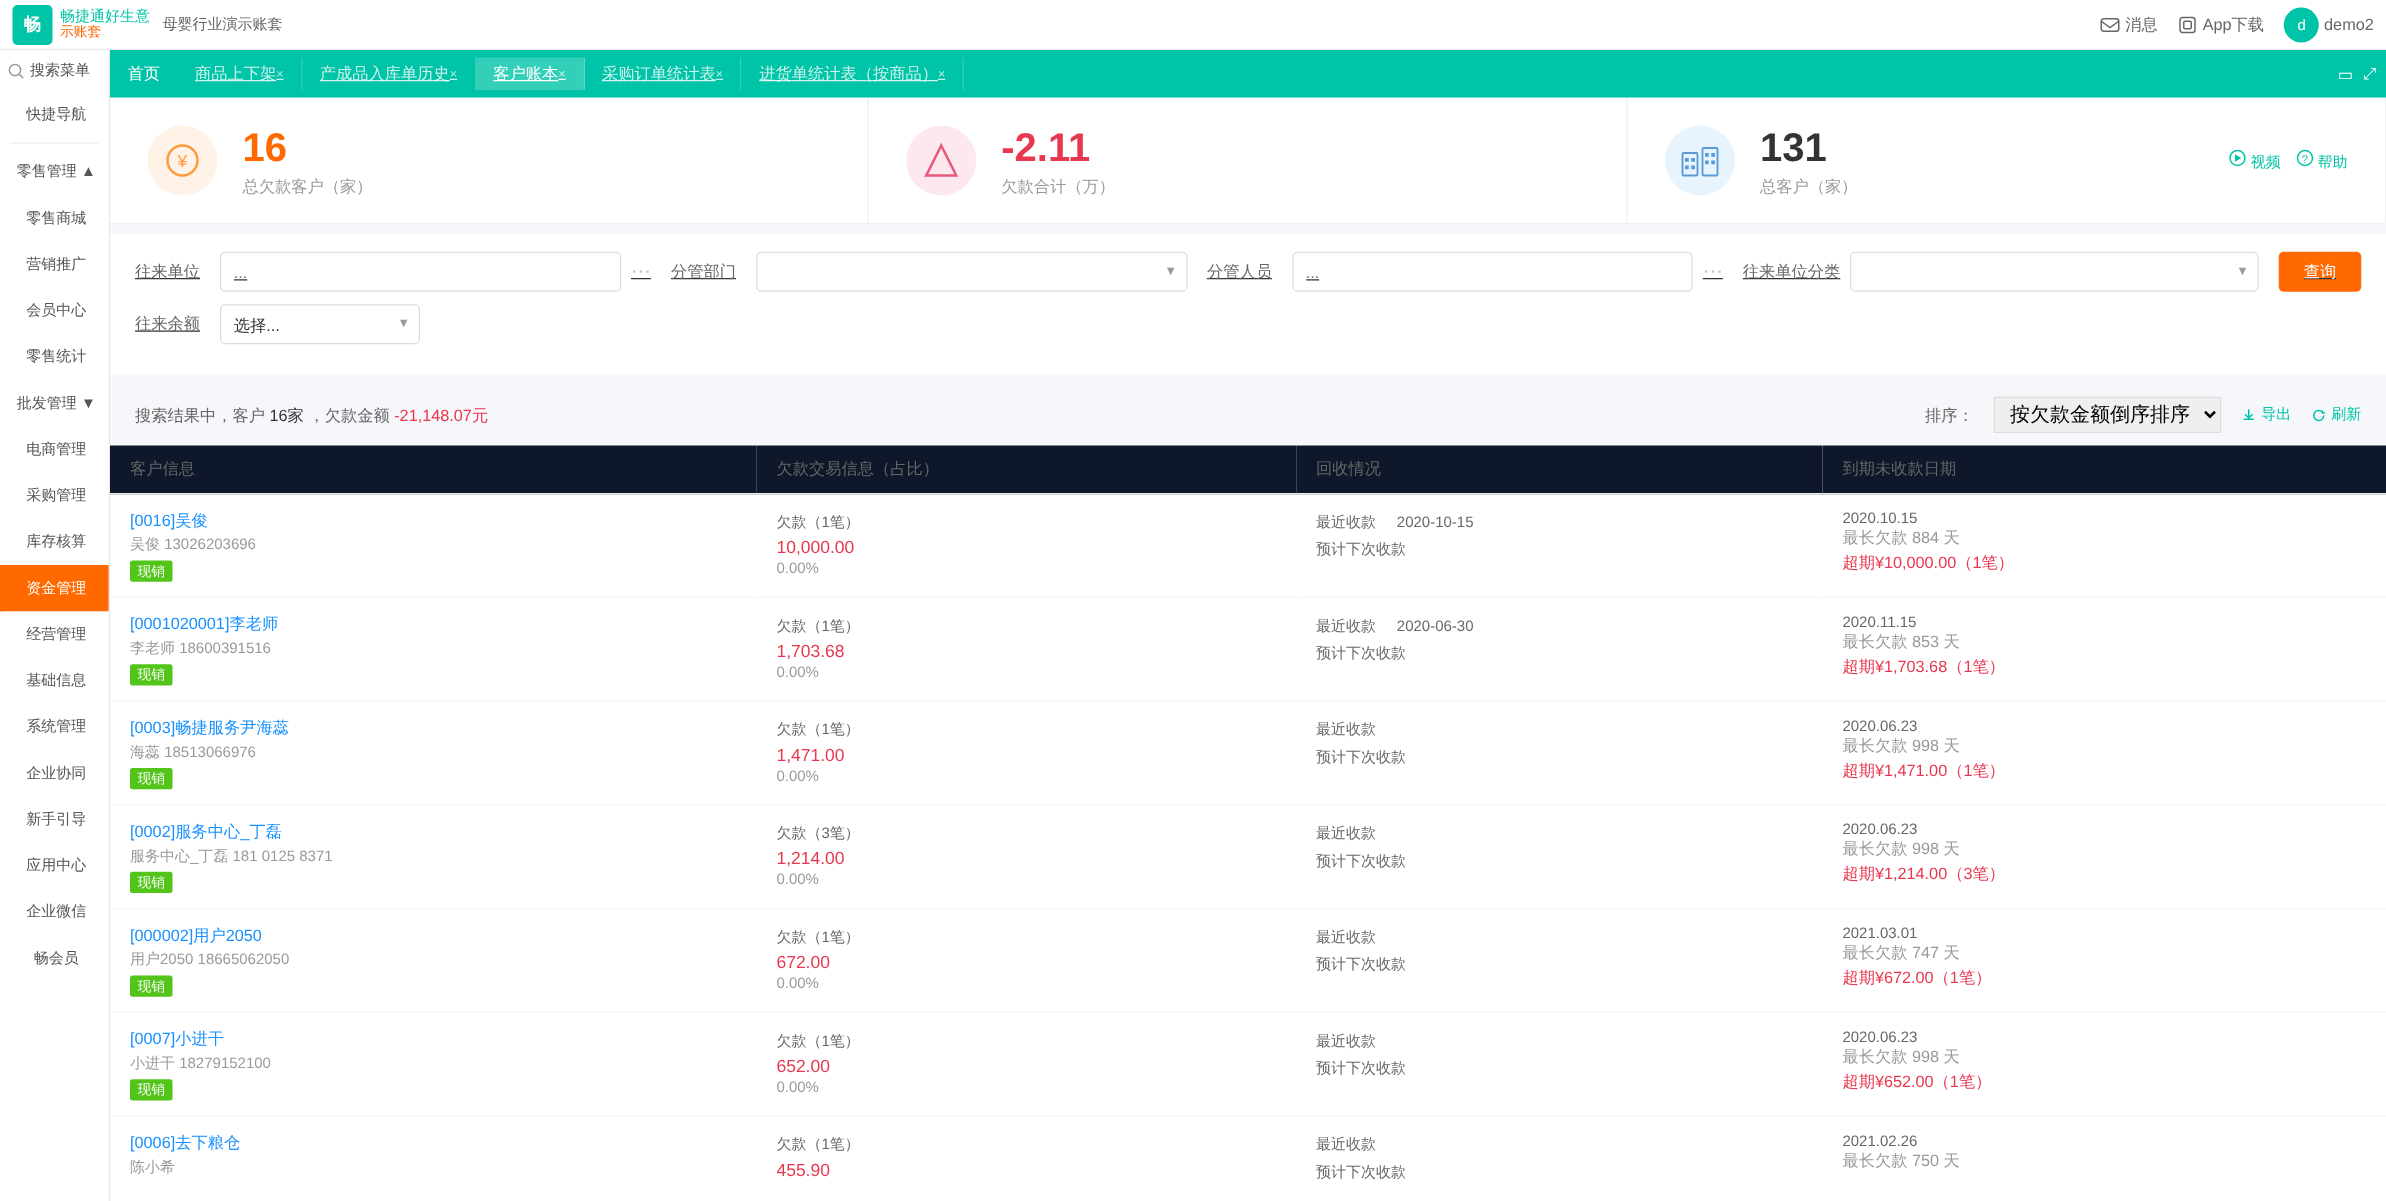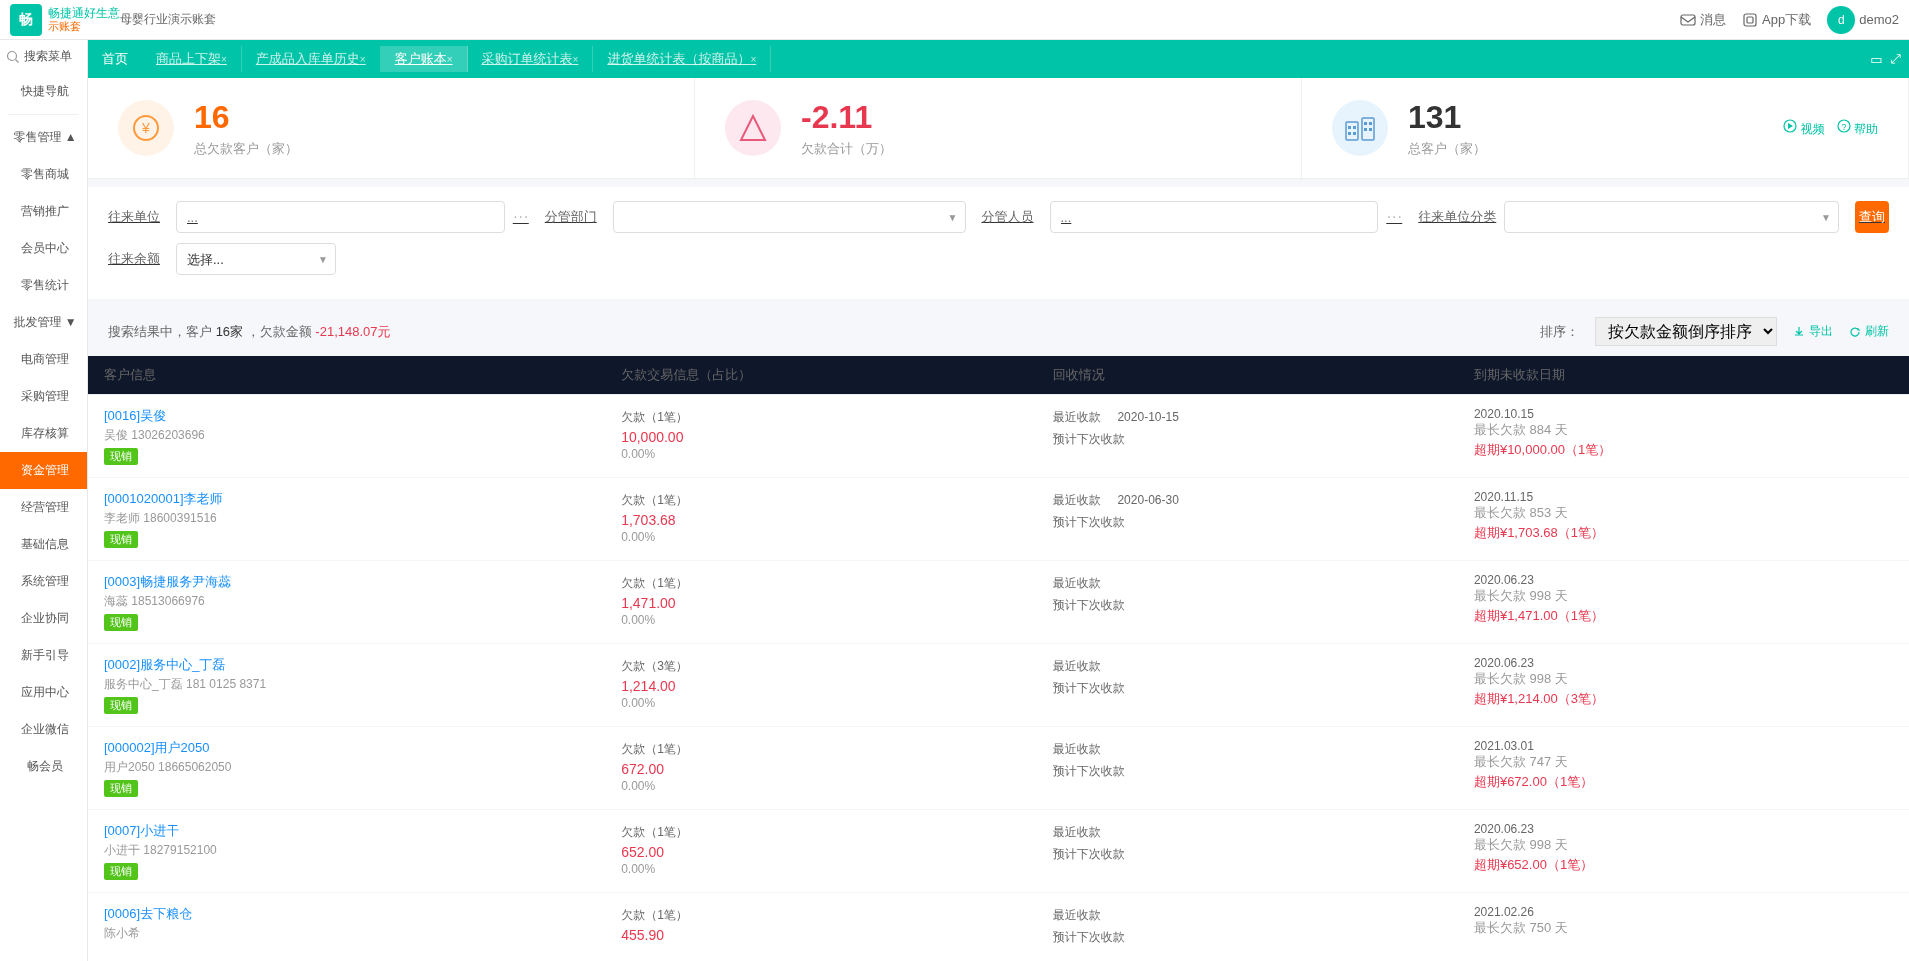--- a/index.html
+++ b/index.html
@@ -4,21 +4,21 @@
   <style>
     * { box-sizing: border-box; margin: 0; padding: 0; }
     body { font-family: 'Microsoft YaHei', Arial, sans-serif; font-size: 13px; background: #f5f5f5; color: #333; overflow: hidden; height: 961px; }
 
     
     .app-container { display: flex; flex-direction: column; height: 100%; }
     .top-bar { display: flex; align-items: center; height: 40px; background: #fff; border-bottom: 1px solid #e8e8e8; padding: 0 10px; }
     .top-bar-logo { display: flex; align-items: center; gap: 6px; }
     .logo-icon { width: 32px; height: 32px; background: #00c4a7; border-radius: 4px; display: flex; align-items: center; justify-content: center; color: #fff; font-size: 14px; font-weight: bold; }
     .logo-text { font-size: 12px; color: #00c4a7; }
-    .company-select { font-size: 12px; color: #666; border: none; background: none; cursor: pointer; }
+    .company-select { margin-left: 10px; font-size: 12px; color: #666; border: none; background: none; cursor: pointer; }
     .top-bar-right { margin-left: auto; display: flex; align-items: center; gap: 16px; font-size: 13px; color: #666; }
     .top-bar-right span { cursor: pointer; display: flex; align-items: center; gap: 4px; }
     .avatar { width: 28px; height: 28px; border-radius: 50%; background: #00c4a7; color: #fff; display: flex; align-items: center; justify-content: center; font-size: 12px; }
 
     
     .main-layout { display: flex; flex: 1; overflow: hidden; }
 
     
     .sidebar { width: 88px; background: #fff; border-right: 1px solid #e8e8e8; display: flex; flex-direction: column; overflow-y: auto; }
     .sidebar-item { padding: 10px 4px; text-align: center; cursor: pointer; font-size: 12px; color: #555; border-left: 3px solid transparent; }
@@ -58,21 +58,21 @@
     
     .filters-area { background: #fff; padding: 14px 20px; margin-bottom: 8px; }
     .filter-row { display: flex; align-items: center; gap: 16px; margin-bottom: 10px; text-decoration: underline; }
     .filter-item { display: flex; align-items: center; gap: 8px; flex: 1; }
     .filter-label { font-size: 13px; color: #666; white-space: nowrap; min-width: 60px; }
     .filter-input { flex: 1; height: 32px; border: 1px solid #ddd; border-radius: 4px; padding: 0 10px; font-size: 13px; color: #333; outline: none; }
     .filter-dots { color: #bbb; font-size: 16px; cursor: pointer; }
     .select-wrapper { flex: 1; position: relative; }
     .select-wrapper select { width: 100%; height: 32px; border: 1px solid #ddd; border-radius: 4px; padding: 0 10px; font-size: 13px; color: #333; outline: none; background: #fff; appearance: none; cursor: pointer; }
     .select-wrapper::after { content: '▼'; position: absolute; right: 8px; top: 50%; transform: translateY(-50%); font-size: 10px; color: #999; pointer-events: none; }
-    .btn-query { background: #ff6900; color: #fff; border: none; border-radius: 4px; padding: 6px 4px; font-size: 13px; cursor: pointer; height: 32px; }
+    .btn-query { background: #ff6900; color: #fff; border: none; border-radius: 4px; padding: 6px 20px; font-size: 13px; cursor: pointer; height: 32px; }
     .collapse-more { text-align: center; cursor: pointer; font-size: 12px; color: #00c4a7; padding: 6px 0; border-top: 1px dashed #eee; margin-top: 4px; }
 
     
     .results-bar { background: #f5f7fa; padding: 10px 20px; display: flex; align-items: center; justify-content: space-between; font-size: 13px; color: #666; }
     .results-info { }
     .results-info .count { color: #333; font-weight: 500; }
     .results-info .amount { color: #e8384f; }
     .results-actions { display: flex; align-items: center; gap: 16px; }
     .sort-select { border: 1px solid #ddd; border-radius: 0; padding: 4px 8px; font-size: 16px; cursor: pointer; }
     .action-btn { font-size: 12px; color: #00c4a7; cursor: pointer; display: flex; align-items: center; gap: 4px; }

